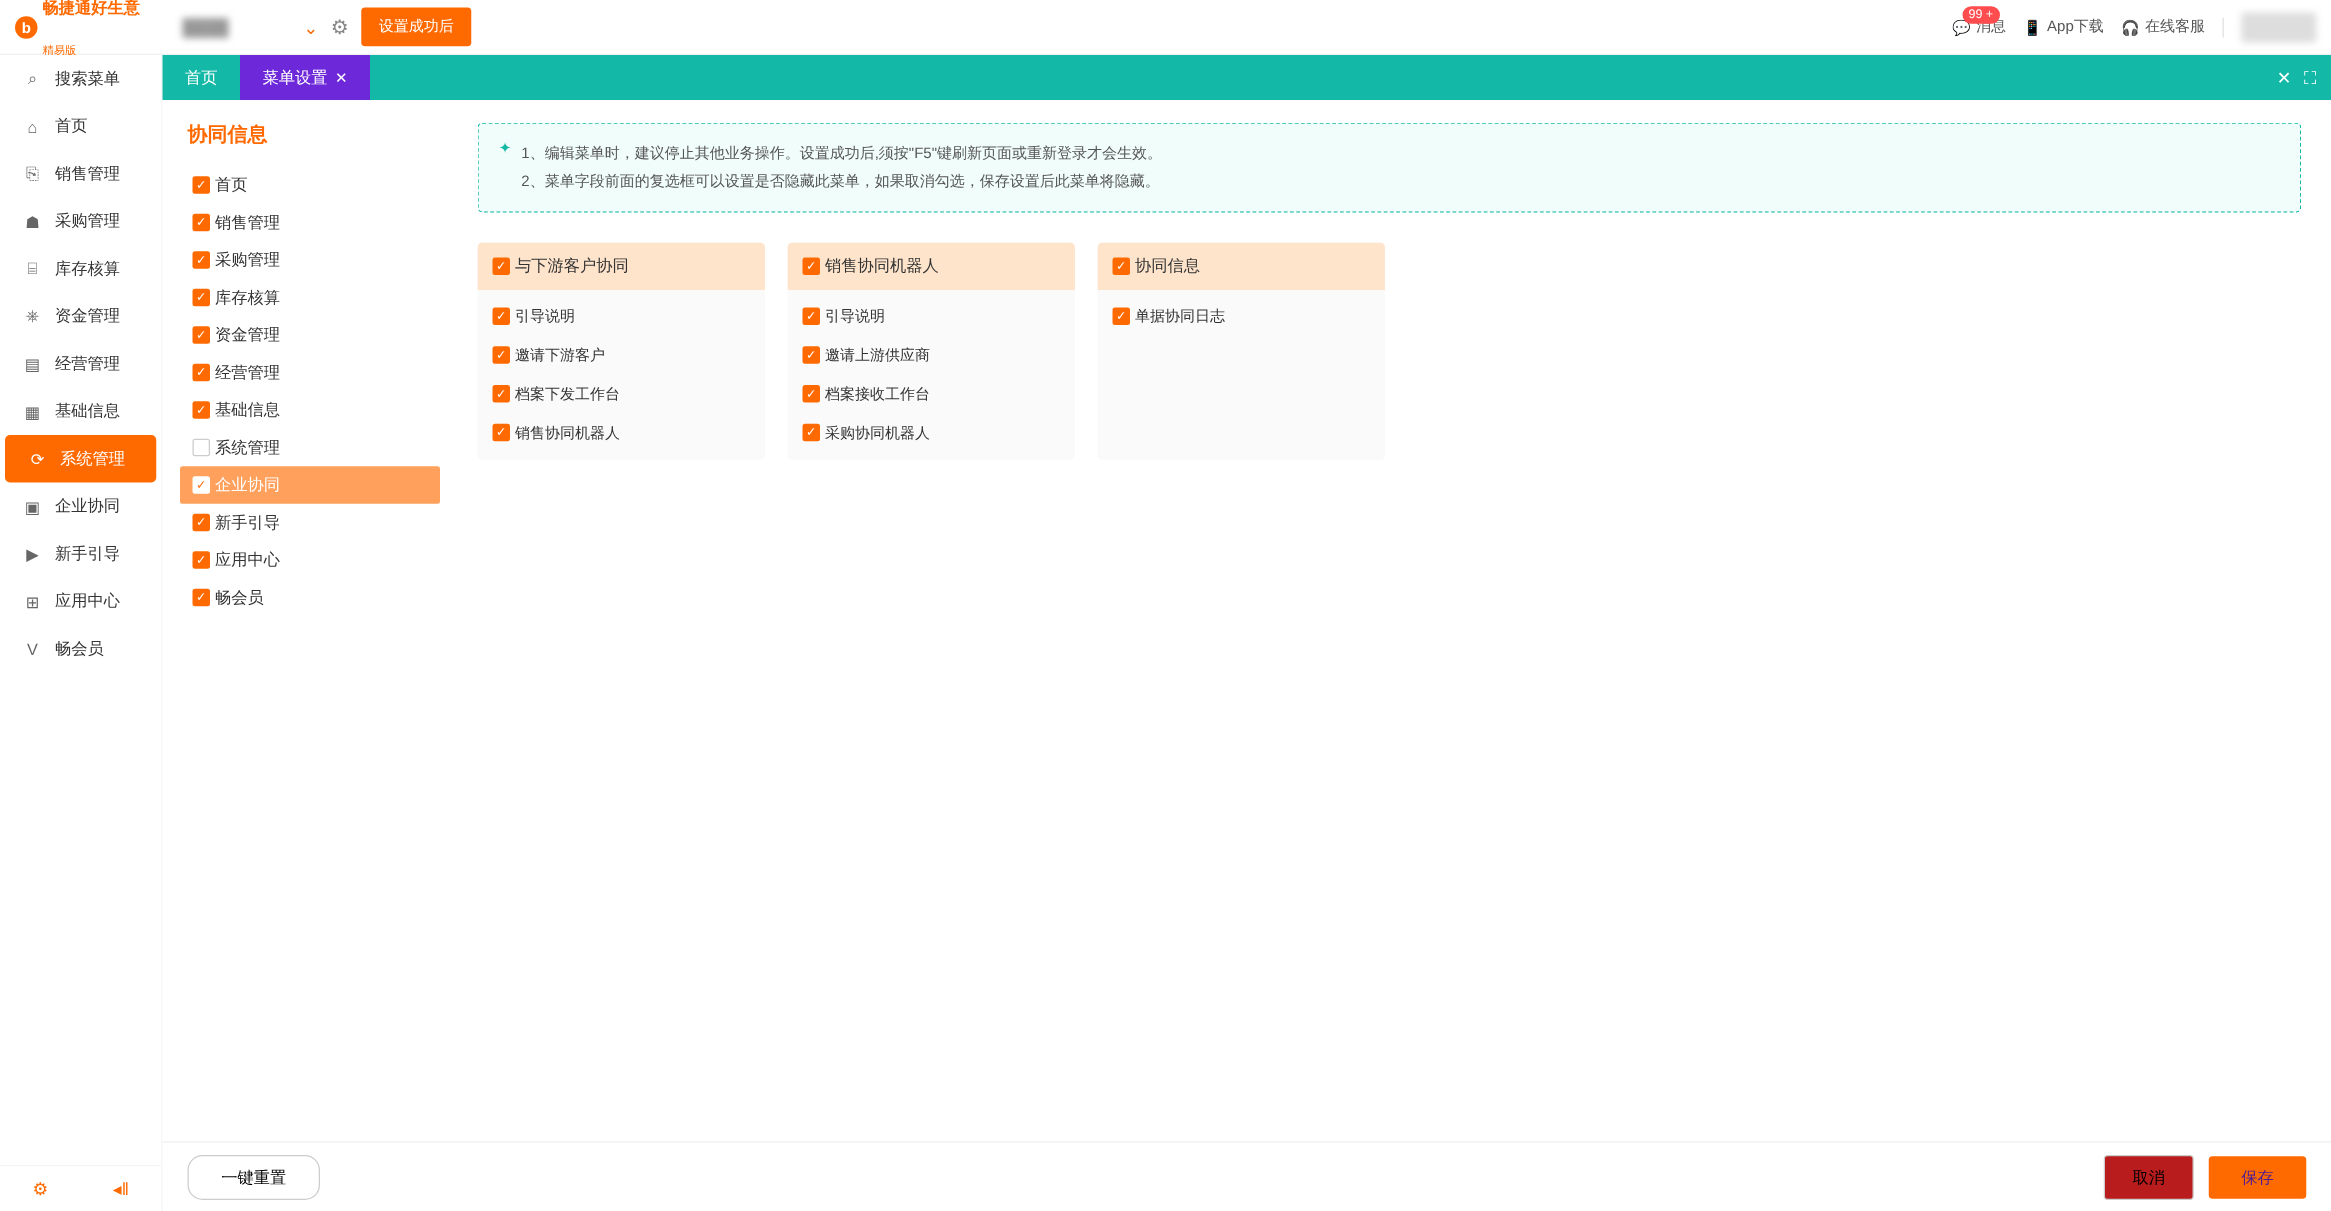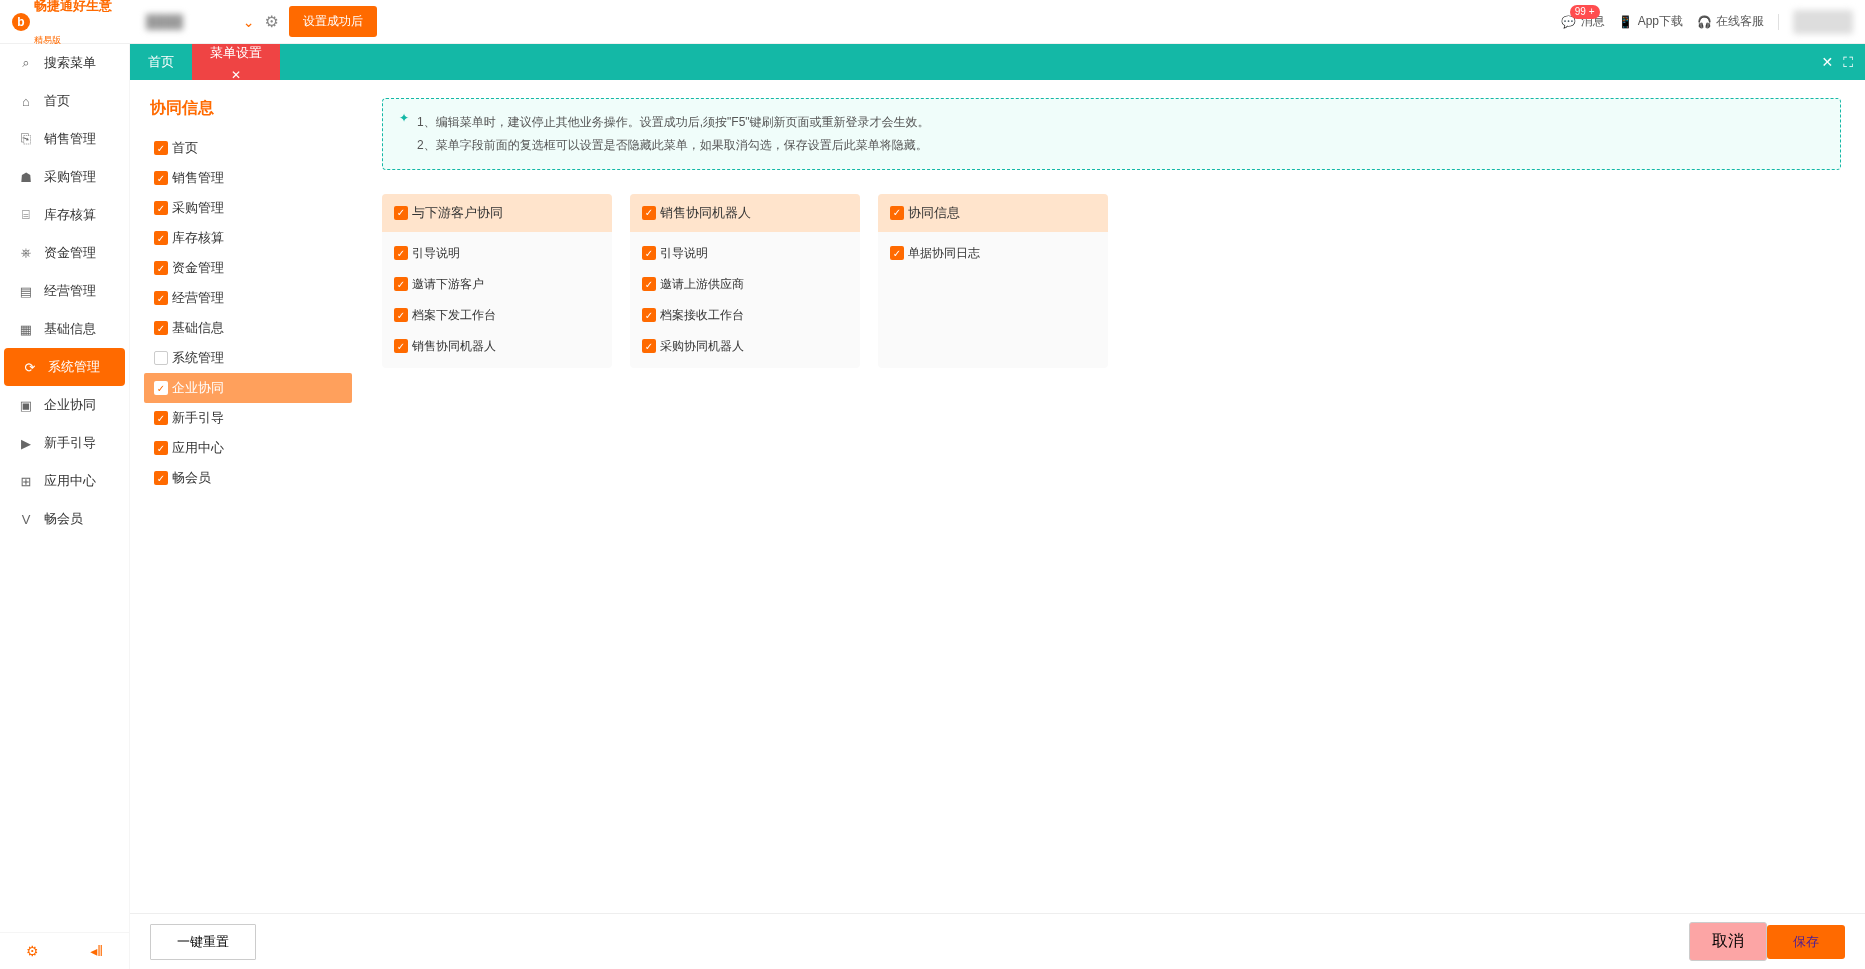--- a/index.html
+++ b/index.html
@@ -32,21 +32,21 @@
 .side-item.active { background: #ff6a00; color: #fff; border-radius: 4px; margin: 0 4px; }
 .side-item .s-icon { width: 16px; display: inline-flex; justify-content: center; color: #666; }
 .side-item.active .s-icon { color: #fff; }
 .side-bottom { display: flex; justify-content: space-around; padding: 10px 0; border-top: 1px solid #f5f5f5; }
 .side-bottom span { color: #ff6a00; cursor: pointer; font-size: 14px; }
 
 
 .main { flex: 1; display: flex; flex-direction: column; min-width: 0; }
 .tabbar { height: 36px; background: #14b8a6; display: flex; align-items: stretch; color: #fff; }
 .tab { padding: 0 18px; display: flex; align-items: center; gap: 6px; font-size: 13px; cursor: pointer; }
-.tab.active { background: #ef4444; flex-direction: column; }
+.tab.active { background: #6d28d9; }
 .tab-close { font-size: 12px; cursor: pointer; }
 .tabbar-spacer { flex: 1; }
 .tabbar-icons { display: flex; align-items: center; gap: 10px; padding-right: 12px; }
 .tabbar-icons span { cursor: pointer; font-size: 14px; }
 
 .content { flex: 1; display: flex; min-height: 0; background: #fff; }
 .level1 { width: 228px; padding: 18px 0 0 20px; }
 .level1-title { color: #ff6a00; font-size: 16px; font-weight: 600; margin-bottom: 14px; }
 .level1-list { display: flex; flex-direction: column; }
 .l1-item { display: flex; align-items: center; gap: 4px; padding: 6px 4px; font-size: 13px; cursor: pointer; }
@@ -60,23 +60,23 @@
 .info-lines { line-height: 1.9; }
 .bulb { color: #14b8a6; }
 
 .groups { display: flex; gap: 18px; margin-top: 24px; flex-wrap: wrap; }
 .group { width: 230px; background: #fafafa; border-radius: 4px; overflow: hidden; }
 .group-header { background: #ffe4cc; padding: 10px 12px; display: flex; align-items: center; gap: 4px; font-size: 13px; font-weight: 500; }
 .group-body { padding: 6px 0; }
 .g-item { display: flex; align-items: center; gap: 4px; padding: 7px 12px; font-size: 12px; }
 
 .footer-bar { height: 56px; border-top: 1px solid #eee; display: flex; align-items: center; padding: 0 20px; }
-.reset-btn { border: 1px solid #ccc; background: #fff; padding: 8px 26px; border-radius: 1px; font-size: 13px; cursor: pointer; }
+.reset-btn { border: 1px solid #ccc; background: #fff; padding: 8px 26px; border-radius: 12px; font-size: 13px; cursor: pointer; }
 .footer-spacer { flex: 1; }
-.cancel-btn { border: 1px solid #ccc; background: #fca5a5; padding: 8px 22px; border-radius: 3px; font-size: 16px; cursor: pointer; }
+.cancel-btn { border: 1px solid #ccc; background: #b91c1c; padding: 8px 22px; border-radius: 3px; font-size: 13px; cursor: pointer; margin-right: 12px; }
 .save-btn { border: none; background: #ff6a00; color: #4c1d95; padding: 8px 26px; border-radius: 3px; font-size: 13px; cursor: pointer; }
 </style>
 </head>
 <body>
 
 <div class="app">
 
   <div class="topbar">
     <div class="logo">
       <span class="logo-icon">b</span>

